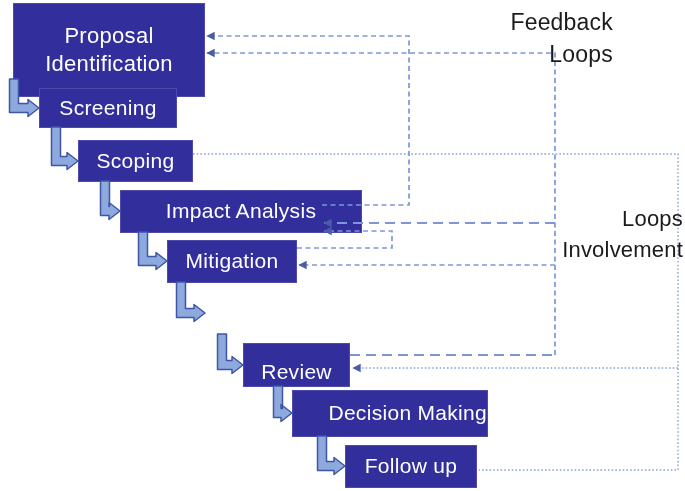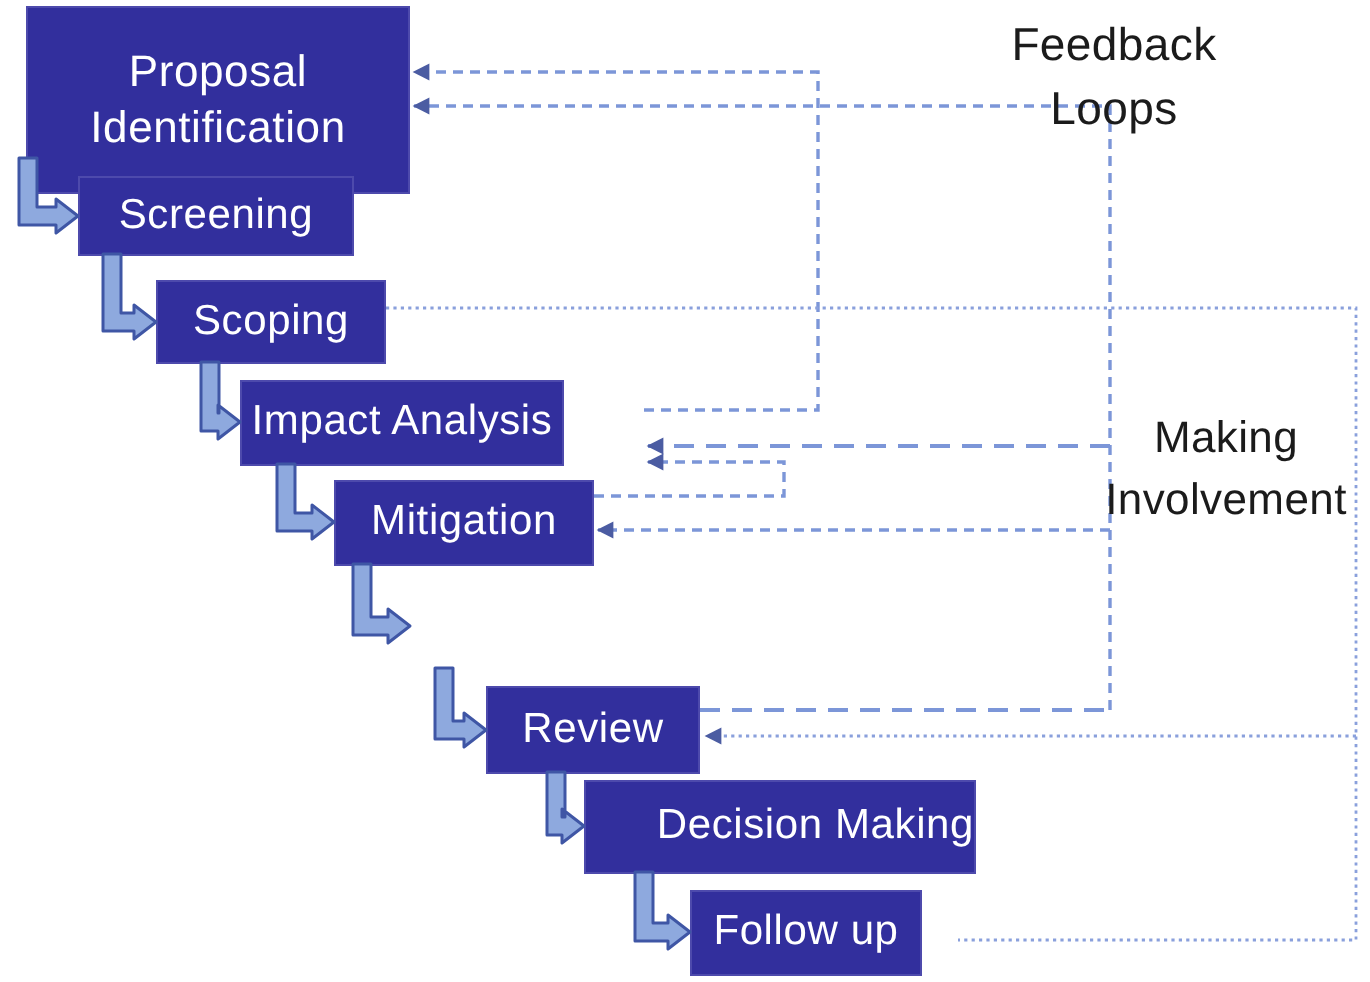--- a/index.html
+++ b/index.html
@@ -11,21 +11,21 @@
   *{margin:0;padding:0;box-sizing:border-box;}
   body{background:var(--background);font-family:"Liberation Sans", sans-serif;}
   .canvas{position:relative;width:685px;height:491px;background:var(--background);overflow:hidden;}
   .stage-box{
     position:absolute;background:var(--box-fill);border:1px solid var(--box-border);
     color:var(--box-text);display:flex;align-items:center;justify-content:center;
     text-align:center;font-size:21px;letter-spacing:.3px;line-height:1.28;
   }
   .stage-box.first{font-size:22px;}
   .side-label{
-    position:absolute;color:var(--label-text);text-align:center;
+    position:absolute;color:var(--label-text);text-align:right;
     font-size:22px;line-height:1.4;letter-spacing:.2px;
   }
   svg.connectors{position:absolute;left:0;top:0;width:685px;height:491px;pointer-events:none;}
   .elbow{fill:var(--elbow-fill);stroke:var(--elbow-border);stroke-width:1.5;stroke-linejoin:round;}
   .fb{fill:none;stroke:var(--dashed-line);stroke-width:1.7;stroke-dasharray:5 3.5;}
   .fbl{fill:none;stroke:var(--dashed-line);stroke-width:1.9;stroke-dasharray:10 6;}
   .pi{fill:none;stroke:var(--dotted-line);stroke-width:1.4;stroke-dasharray:1.6 2.1;}
   .arrhead{fill:var(--arrowhead);}
 </style>
 </head>
@@ -35,33 +35,33 @@
 
   <div class="stage-box first" style="left:13px;top:3px;width:192px;height:94px;">
     <span style="padding:0 14px;">Proposal Identification</span>
   </div>
   <div class="stage-box" style="left:78px;top:140px;width:115px;height:42px;">
     <span>Scoping</span>
   </div>
   <div class="stage-box" style="left:39px;top:88px;width:138px;height:40px;">
     <span>Screening</span>
   </div>
-  <div class="stage-box" style="left:120px;top:190px;width:162px;height:43px;">
+  <div class="stage-box" style="left:120px;top:190px;width:242px;height:43px;">
     <span>Impact Analysis</span>
   </div>
   <div class="stage-box" style="left:167px;top:240px;width:130px;height:43px;">
     <span>Mitigation</span>
   </div>
-  <div class="stage-box" style="left:243px;top:343px;width:107px;height:44px;">
+  <div class="stage-box" style="left:243px;top:343px;width:107px;height:44px;align-items:flex-end;">
     <span>Review</span>
   </div>
   <div class="stage-box" style="left:292px;top:390px;width:196px;height:47px;justify-content:flex-end;">
     <span>Decision Making</span>
   </div>
-  <div class="stage-box" style="left:345px;top:445px;width:116px;height:43px;">
+  <div class="stage-box" style="left:345px;top:445px;width:132px;height:43px;">
     <span>Follow up</span>
   </div>
 
   <svg class="connectors" viewBox="0 0 685 491">
     <defs>
       <marker id="arr" markerWidth="10" markerHeight="10" refX="8.5" refY="5" orient="auto" markerUnits="userSpaceOnUse">
         <path class="arrhead" d="M0.8,0.8 L9.2,5 L0.8,9.2 Z"></path>
       </marker>
     </defs>
 
@@ -86,15 +86,15 @@
         <polygon points="100.5,181 109.5,181 109.5,206.5 109,206.5 109,202.5 120,211 109,219.5 109,215.5 100.5,215.5" class="elbow"></polygon>
         <polygon points="138.5,232 147.5,232 147.5,256.5 156,256.5 156,252.5 167,261 156,269.5 156,265.5 138.5,265.5" class="elbow"></polygon>
         <polygon points="176.5,282 185.5,282 185.5,308.5 194,308.5 194,304.5 205,313 194,321.5 194,317.5 176.5,317.5" class="elbow"></polygon>
         <polygon points="217.5,334 226.5,334 226.5,360.5 232,360.5 232,356.5 243,365 232,373.5 232,369.5 217.5,369.5" class="elbow"></polygon>
         <polygon points="273.5,386 282.5,386 282.5,408.5 281,408.5 281,404.5 292,413 281,421.5 281,417.5 273.5,417.5" class="elbow"></polygon>
         <polygon points="317.5,436 326.5,436 326.5,461.5 334,461.5 334,457.5 345,466 334,474.5 334,470.5 317.5,470.5" class="elbow"></polygon>
       </g>
   </svg>
 
   <div class="side-label" style="left:501px;top:6px;width:112px;font-size:23px;">Feedback Loops</div>
-  <div class="side-label" style="left:543px;top:204px;width:140px;">Making Involvement</div>
+  <div class="side-label" style="left:543px;top:204px;width:140px;">Loops Involvement</div>
 
 </div>
 
 </body></html>

